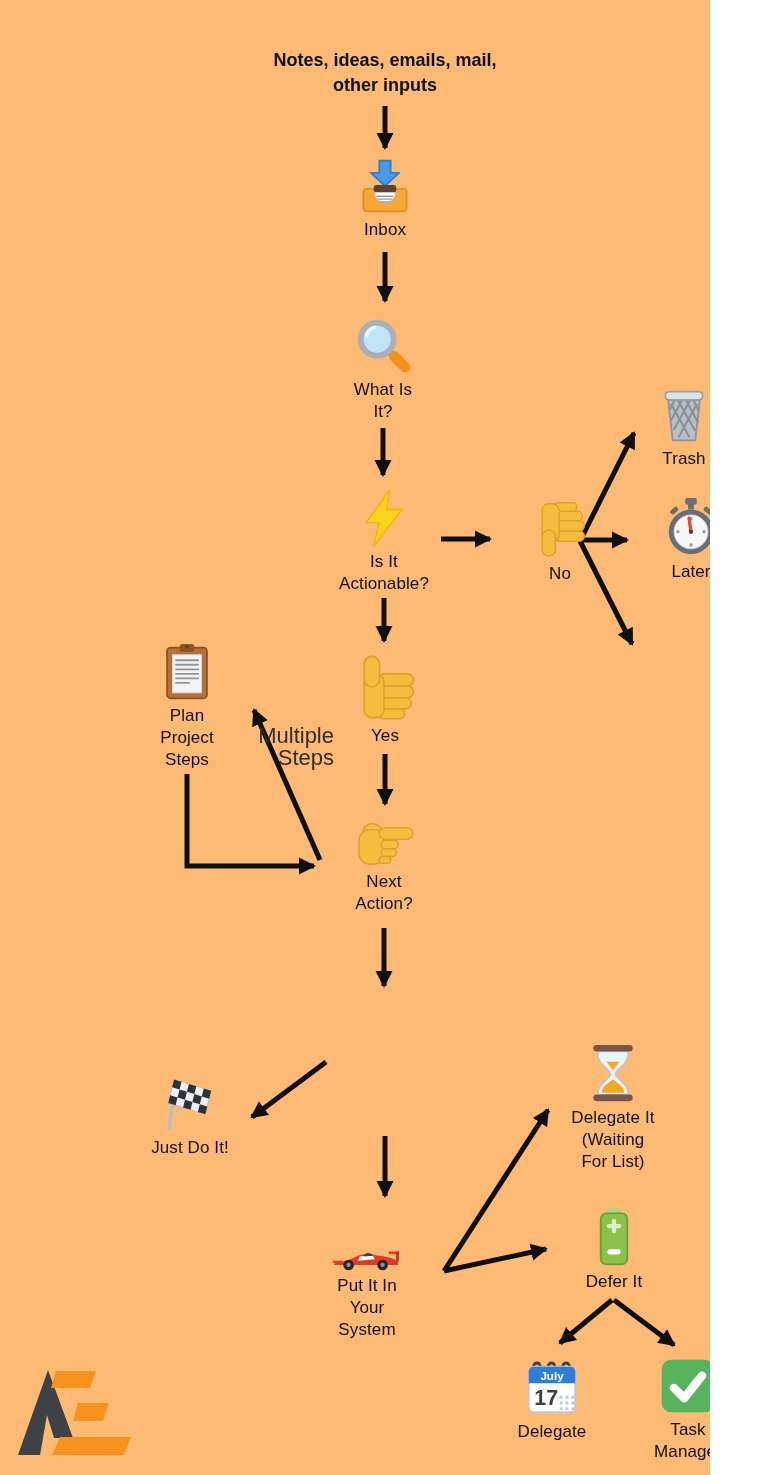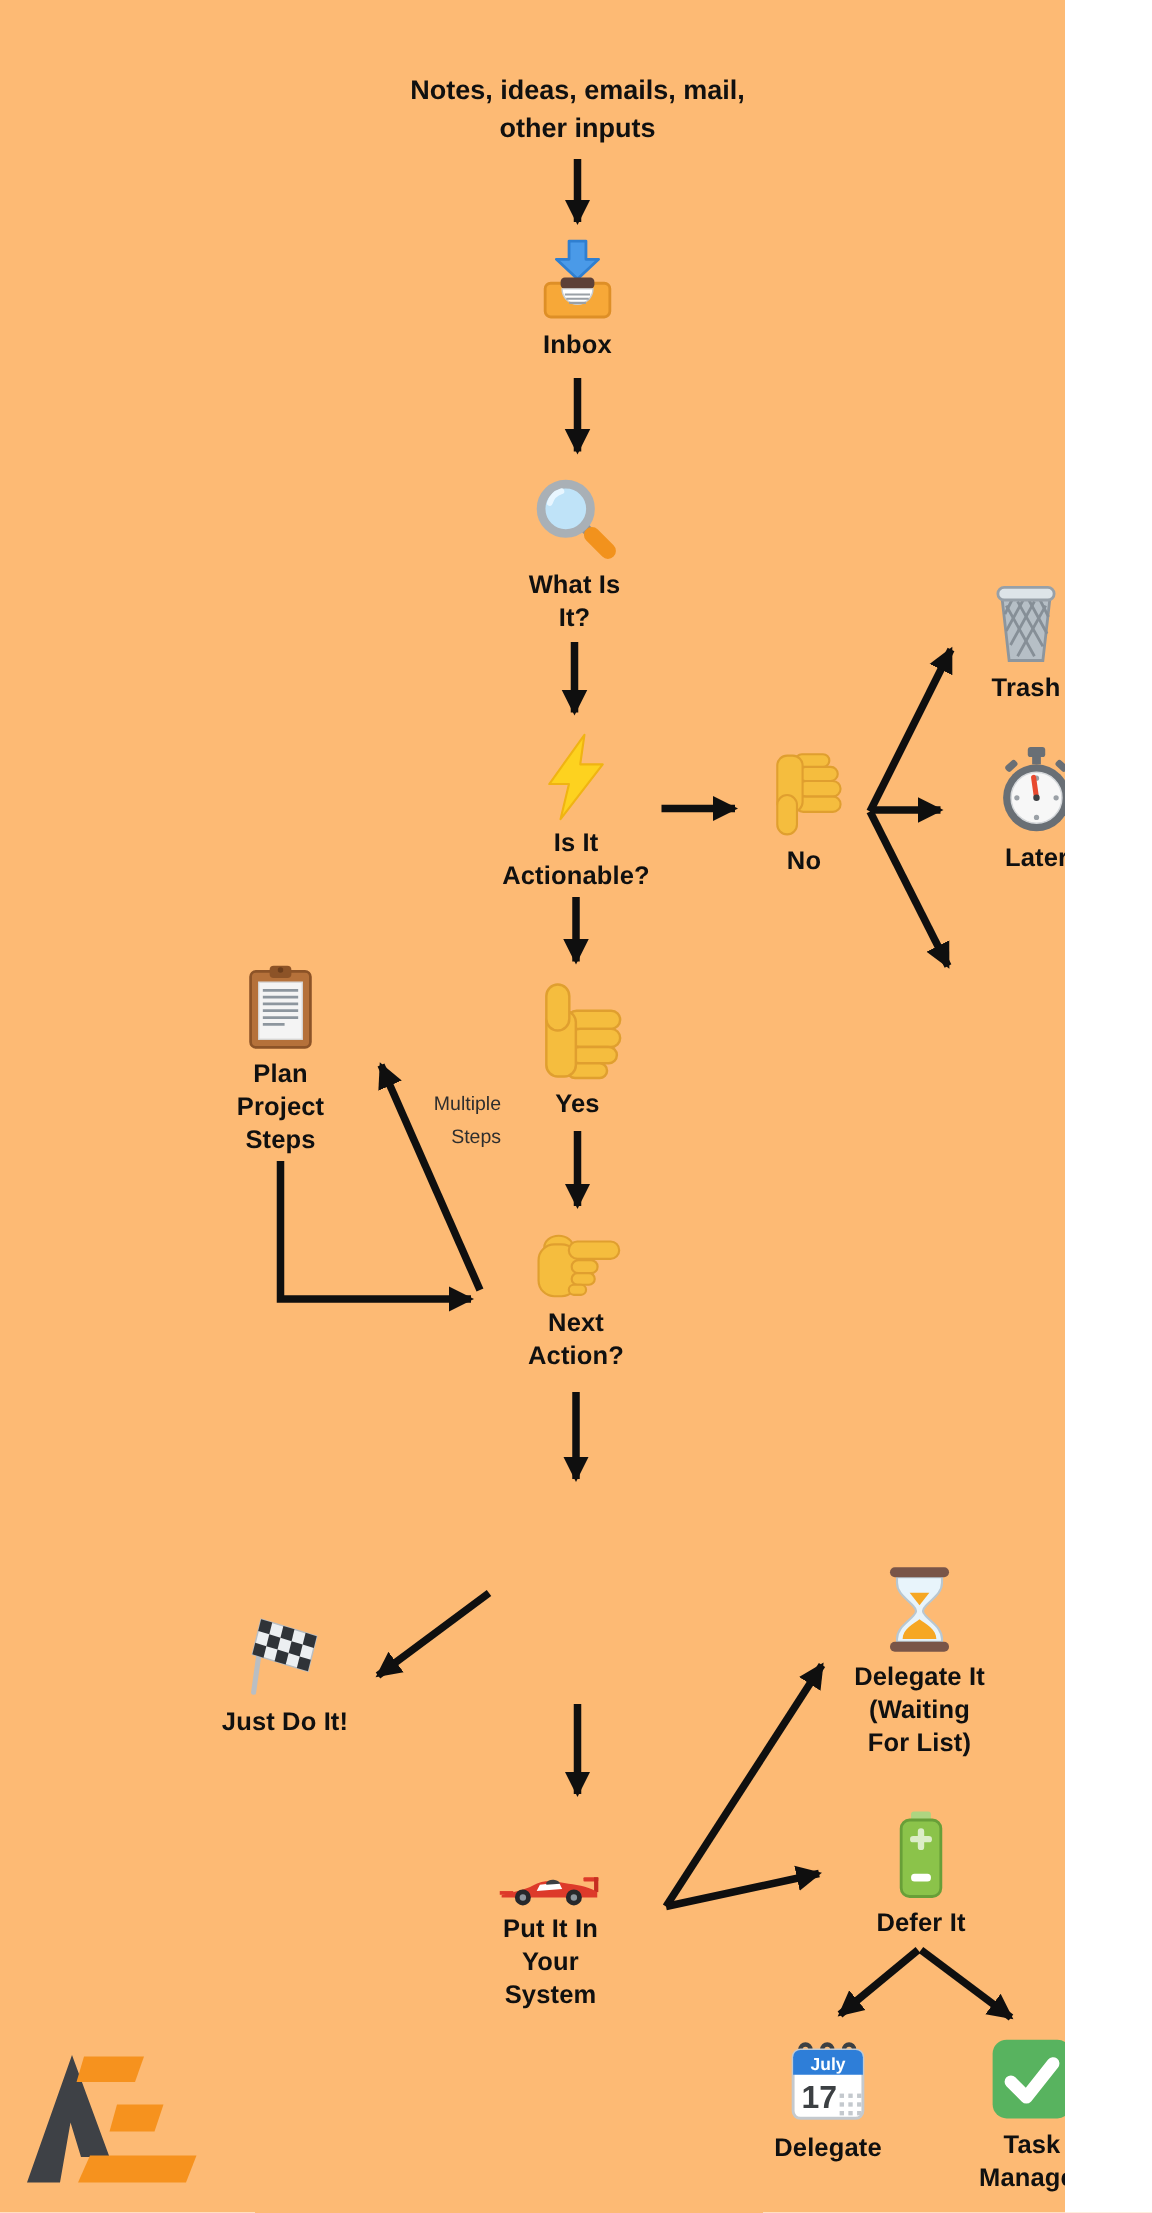--- a/index.html
+++ b/index.html
@@ -4,30 +4,30 @@
 <style>
   html,body{margin:0;padding:0;background:#fff;}
   .canvas{
     position:relative;width:710px;height:1475px;background:#fdba74;
     font-family:"Liberation Sans",sans-serif;overflow:hidden;
   }
   .arrows{position:absolute;left:0;top:0;width:768px;height:1475px;}
   .node{position:absolute;text-align:center;}
   .node .icon{display:block;margin:0 auto;}
   .label{
-    margin-top:3px;font-weight:bold;font-size:17px;line-height:22px;
+    margin-top:3px;font-weight:normal;font-size:17px;line-height:22px;
     color:#101010;white-space:pre-line;letter-spacing:.1px;
   }
   .title{
     position:absolute;left:225px;top:48px;width:320px;text-align:center;
     font-weight:bold;font-size:18px;line-height:25px;color:#101010;white-space:pre-line;
   }
   .edge-label{
     position:absolute;left:238px;top:725px;width:96px;text-align:right;
-    font-size:13px;line-height:22px;color:#2e2e2e;white-space:pre-line;font-weight:normal;
+    font-size:22px;line-height:22px;color:#2e2e2e;white-space:pre-line;font-weight:normal;
   }
   .logo{position:absolute;left:14px;top:1366px;}
 </style>
 </head>
 <body>
 
 <div class="canvas">
 
   <svg class="arrows" viewBox="0 0 768 1475">
     <defs>
@@ -83,21 +83,21 @@
   </div>
 
   <div class="node" style="left:314px;top:488px;width:140px;">
     <svg class="icon" width="60" height="60" viewBox="0 0 64 64">
       <path d="M38,2 L13,37 H27 L21,62 L51,23 H35 Z" fill="#fdd21f" stroke="#f0b412" stroke-width="1.5" stroke-linejoin="round"></path>
     </svg>
     <div class="label">Is It
 Actionable?</div>
   </div>
 
-  <div class="node" style="left:476px;top:500px;width:120px;">
+  <div class="node" style="left:500px;top:500px;width:120px;">
     <svg class="icon" width="60" height="60" viewBox="0 0 64 64">
       <g transform="scale(1,-1) translate(0,-64)" fill="#f5bd3e" stroke="#e09f2f" stroke-width="1.5" stroke-linejoin="round">
         <rect x="26" y="20" width="32" height="11" rx="5.5"></rect>
         <rect x="28" y="31" width="30" height="11" rx="5.5"></rect>
         <rect x="28" y="42" width="28" height="10" rx="5"></rect>
         <rect x="26" y="52" width="24" height="9" rx="4.5"></rect>
         <rect x="13" y="20" width="18" height="40" rx="7"></rect>
         <rect x="13" y="4" width="14" height="28" rx="7"></rect>
       </g>
     </svg>

